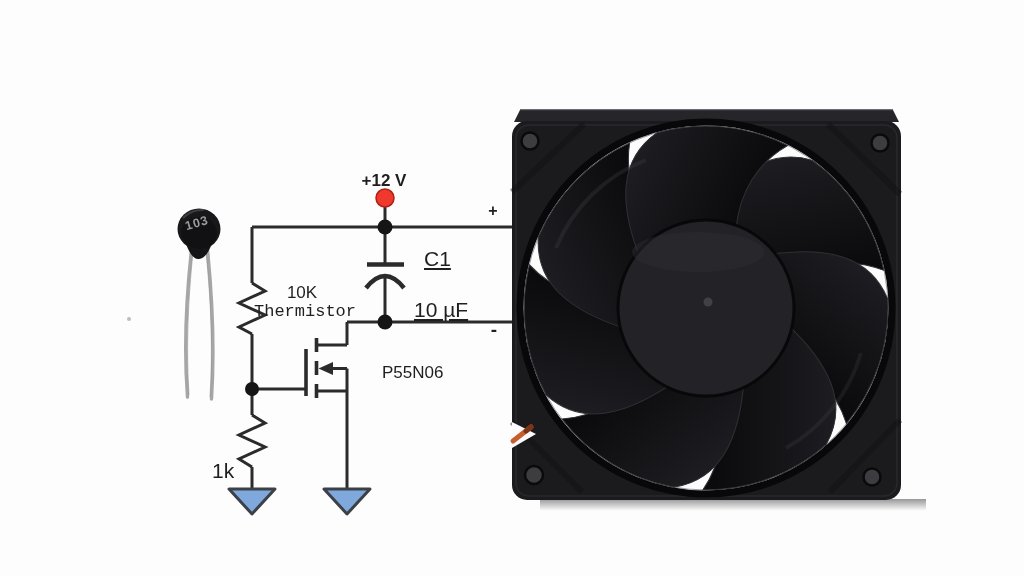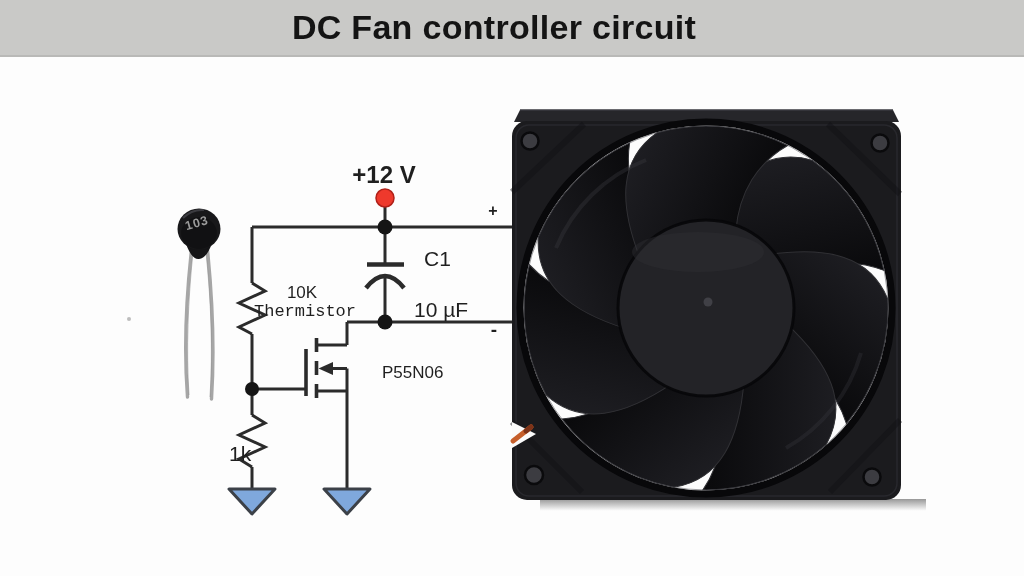--- a/index.html
+++ b/index.html
@@ -11,22 +11,22 @@
   html,body{width:1024px;height:576px;overflow:hidden;}
   body{background:#fdfdfd;font-family:"Liberation Sans",sans-serif;position:relative;}
   .banner{position:absolute;left:0;top:0;width:1024px;height:57px;background:var(--banner-bg);
           border-bottom:2px solid #b9b9b7;display:flex;align-items:center;justify-content:center;}
   .banner h1{font-size:34px;font-weight:700;color:var(--banner-text);letter-spacing:.3px;
              transform:translateX(-18px);}
   .stage{position:absolute;left:0;top:0;width:1024px;height:576px;}
   svg.scene{position:absolute;left:0;top:0;}
   .lbl{position:absolute;color:var(--label);white-space:nowrap;line-height:1;}
   .ctr{transform:translateX(-50%);}
-  .supply{font-size:24px;font-weight:600;}
-  .cap{font-size:21px;}
+  .supply{font-size:17px;font-weight:600;margin-top:9px;}
+  .cap{font-size:21px;text-decoration:underline;}
   .small{font-size:17px;}
   .res{font-size:21px;}
   .term{font-weight:700;}
   .marking{font-size:12.5px;font-weight:700;color:#9b9b9b;letter-spacing:1px;
            transform:translateX(-50%) rotate(-16deg);}
   .wire{stroke:var(--wire);stroke-width:3;fill:none;}
   .thick{stroke-width:4.5;}
   .bar{stroke:var(--wire);stroke-width:3.6;fill:none;}
   .dot{fill:#151515;}
   .gnd{fill:var(--ground-fill);stroke:var(--ground-stroke);stroke-width:3;stroke-linejoin:round;}
@@ -145,21 +145,18 @@
       <circle cx="129" cy="319" r="2" fill="#adadad" opacity="0.8"></circle>
     </g>
   </svg>
 
   <div class="lbl ctr supply" style="left:384px;top:163px;">+12 V</div>
   <div class="lbl cap" style="left:424px;top:248px;">C1</div>
   <div class="lbl cap" style="left:414px;top:263px;margin-top:36px;">10 µF</div>
   <div class="lbl ctr small" style="left:302px;top:284px;text-align:right;">10K</div>
   <div class="lbl ctr small" style="left:305px;top:303px;font-family:Liberation Mono, monospace;">Thermistor</div>
   <div class="lbl small" style="left:359px;top:364px;margin-left:23px;">P55N06</div>
-  <div class="lbl res" style="left:212px;top:443px;margin-left:17px;">1k</div>
+  <div class="lbl res" style="left:212px;top:460px;">1k</div>
   <div class="lbl ctr term" style="left:493px;top:203px;font-size:16px;">+</div>
   <div class="lbl ctr term" style="left:494px;top:320px;font-size:19px;">-</div>
   <div class="lbl marking" style="left:197px;top:217px;">103</div>
 
-  <div class="banner">
-    <h1>DC Fan controller circuit</h1>
-  </div>
 </div>
 
 </body></html>

